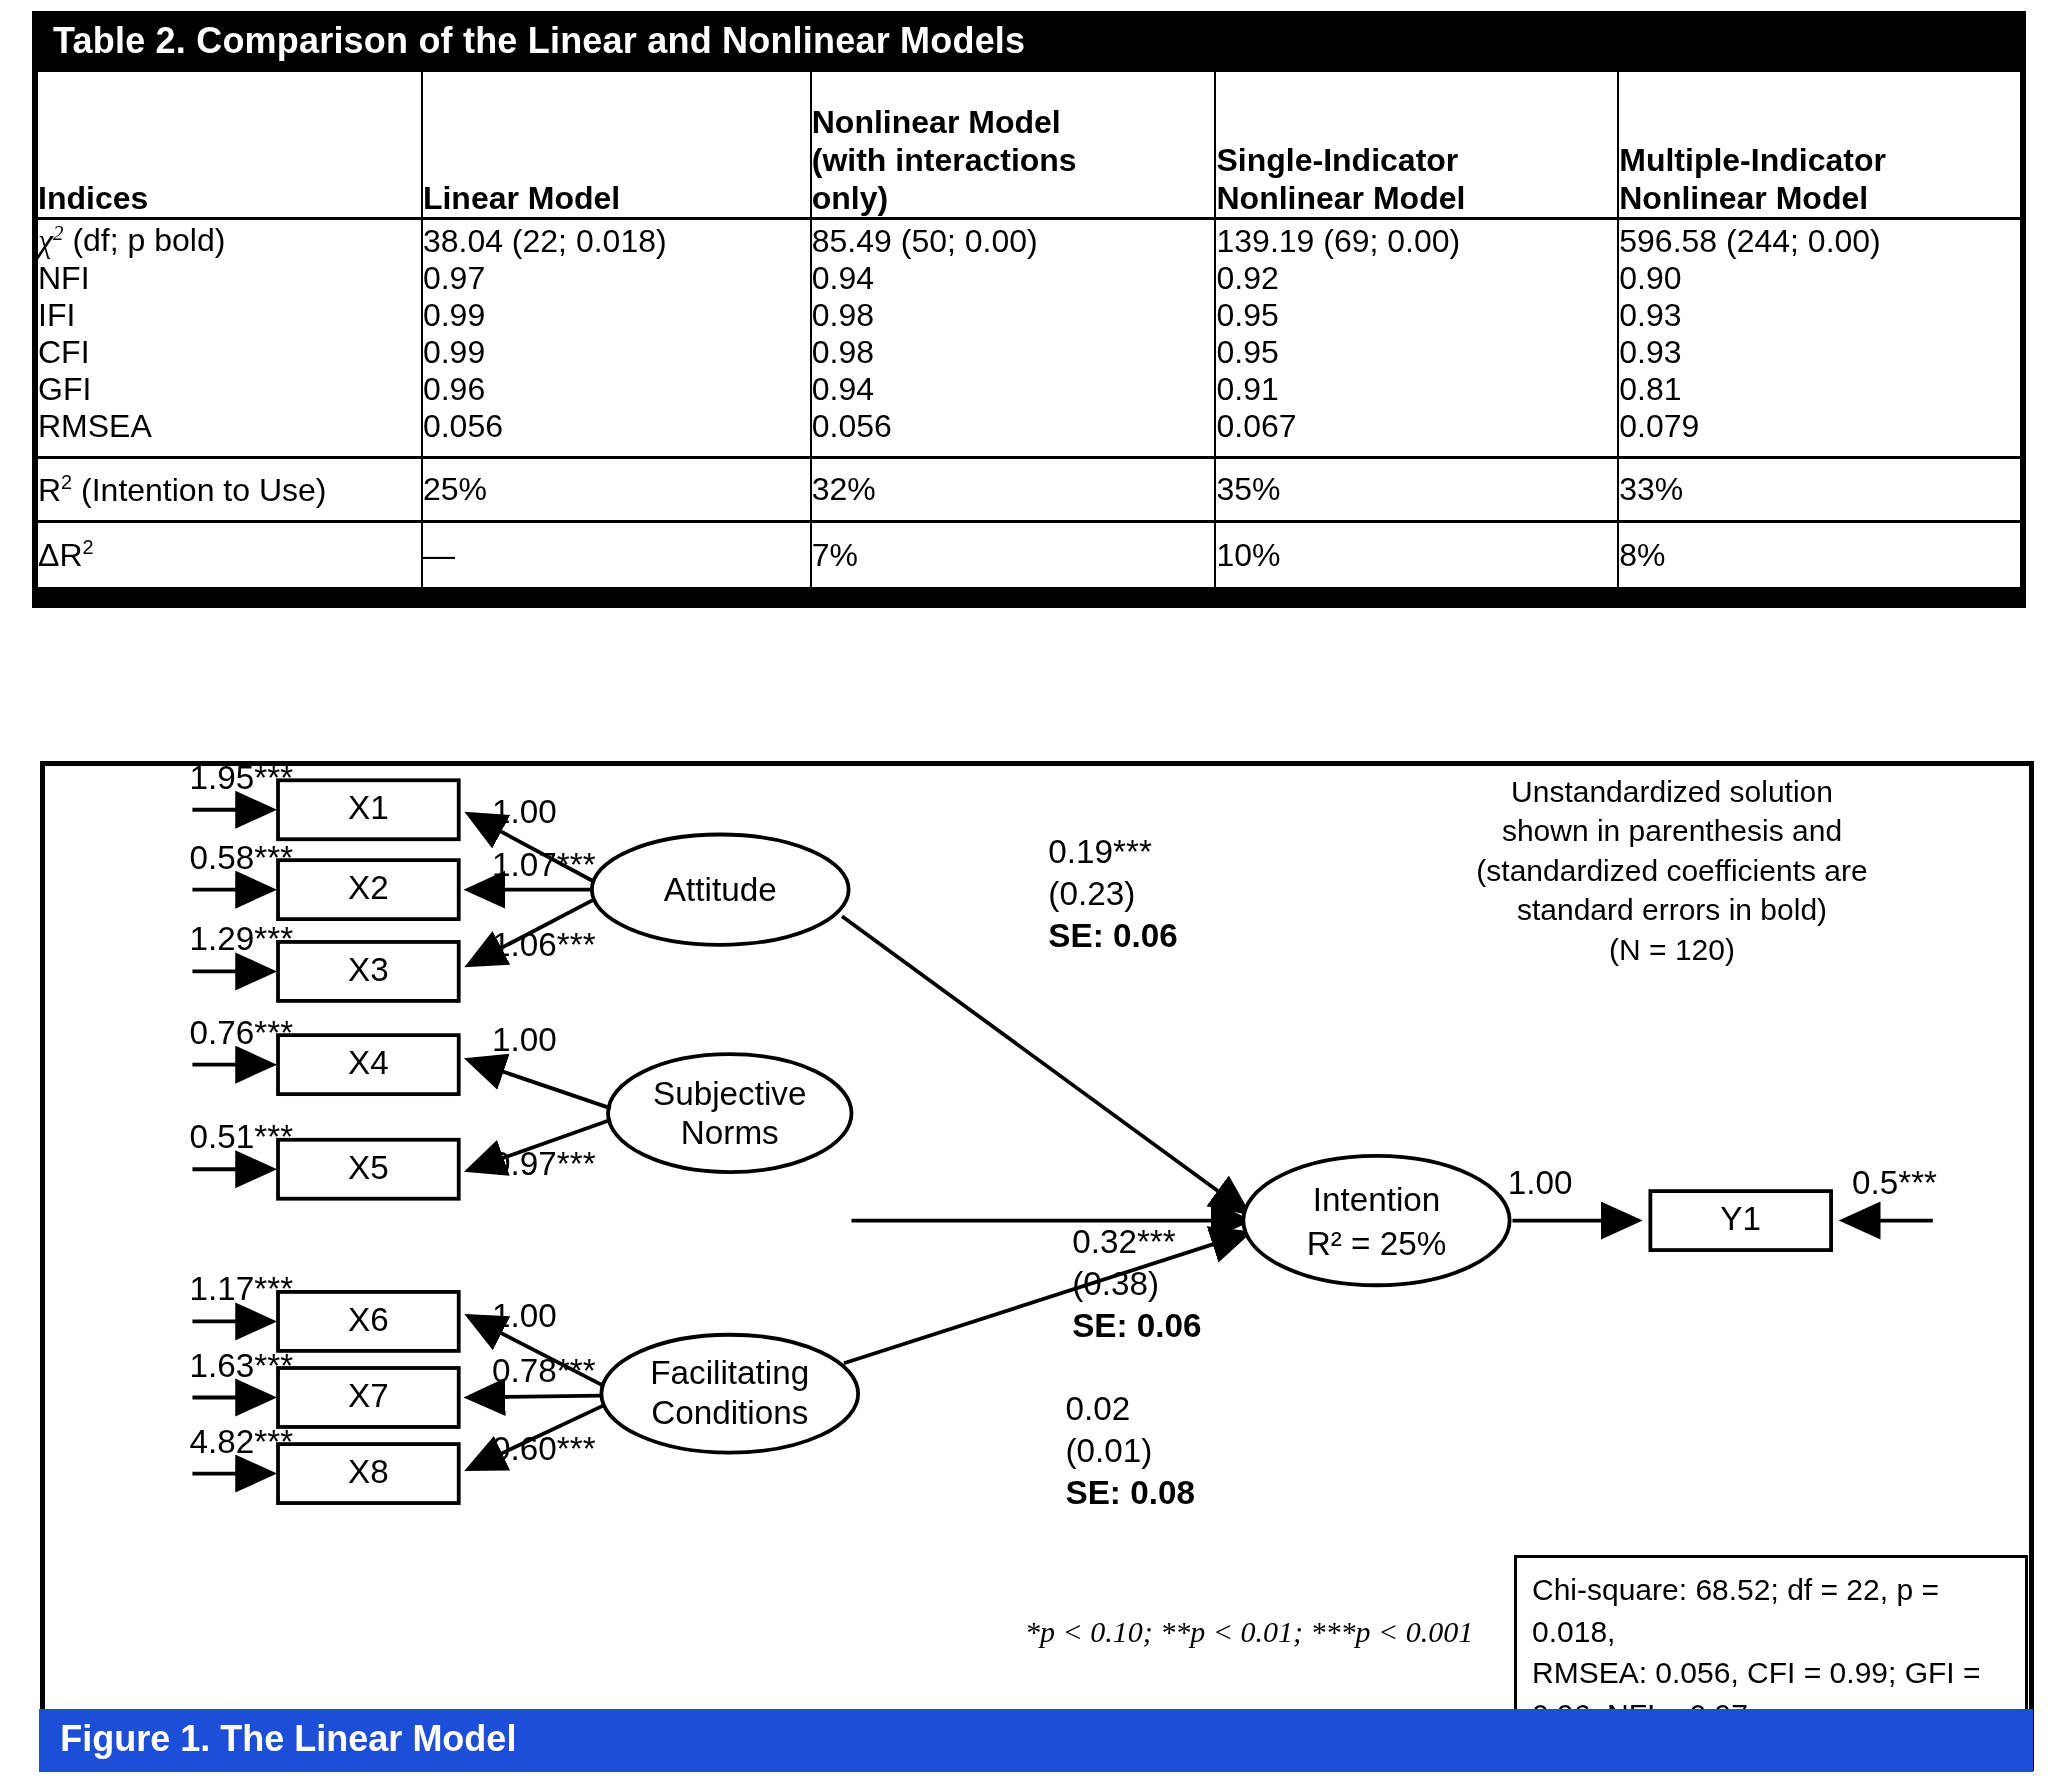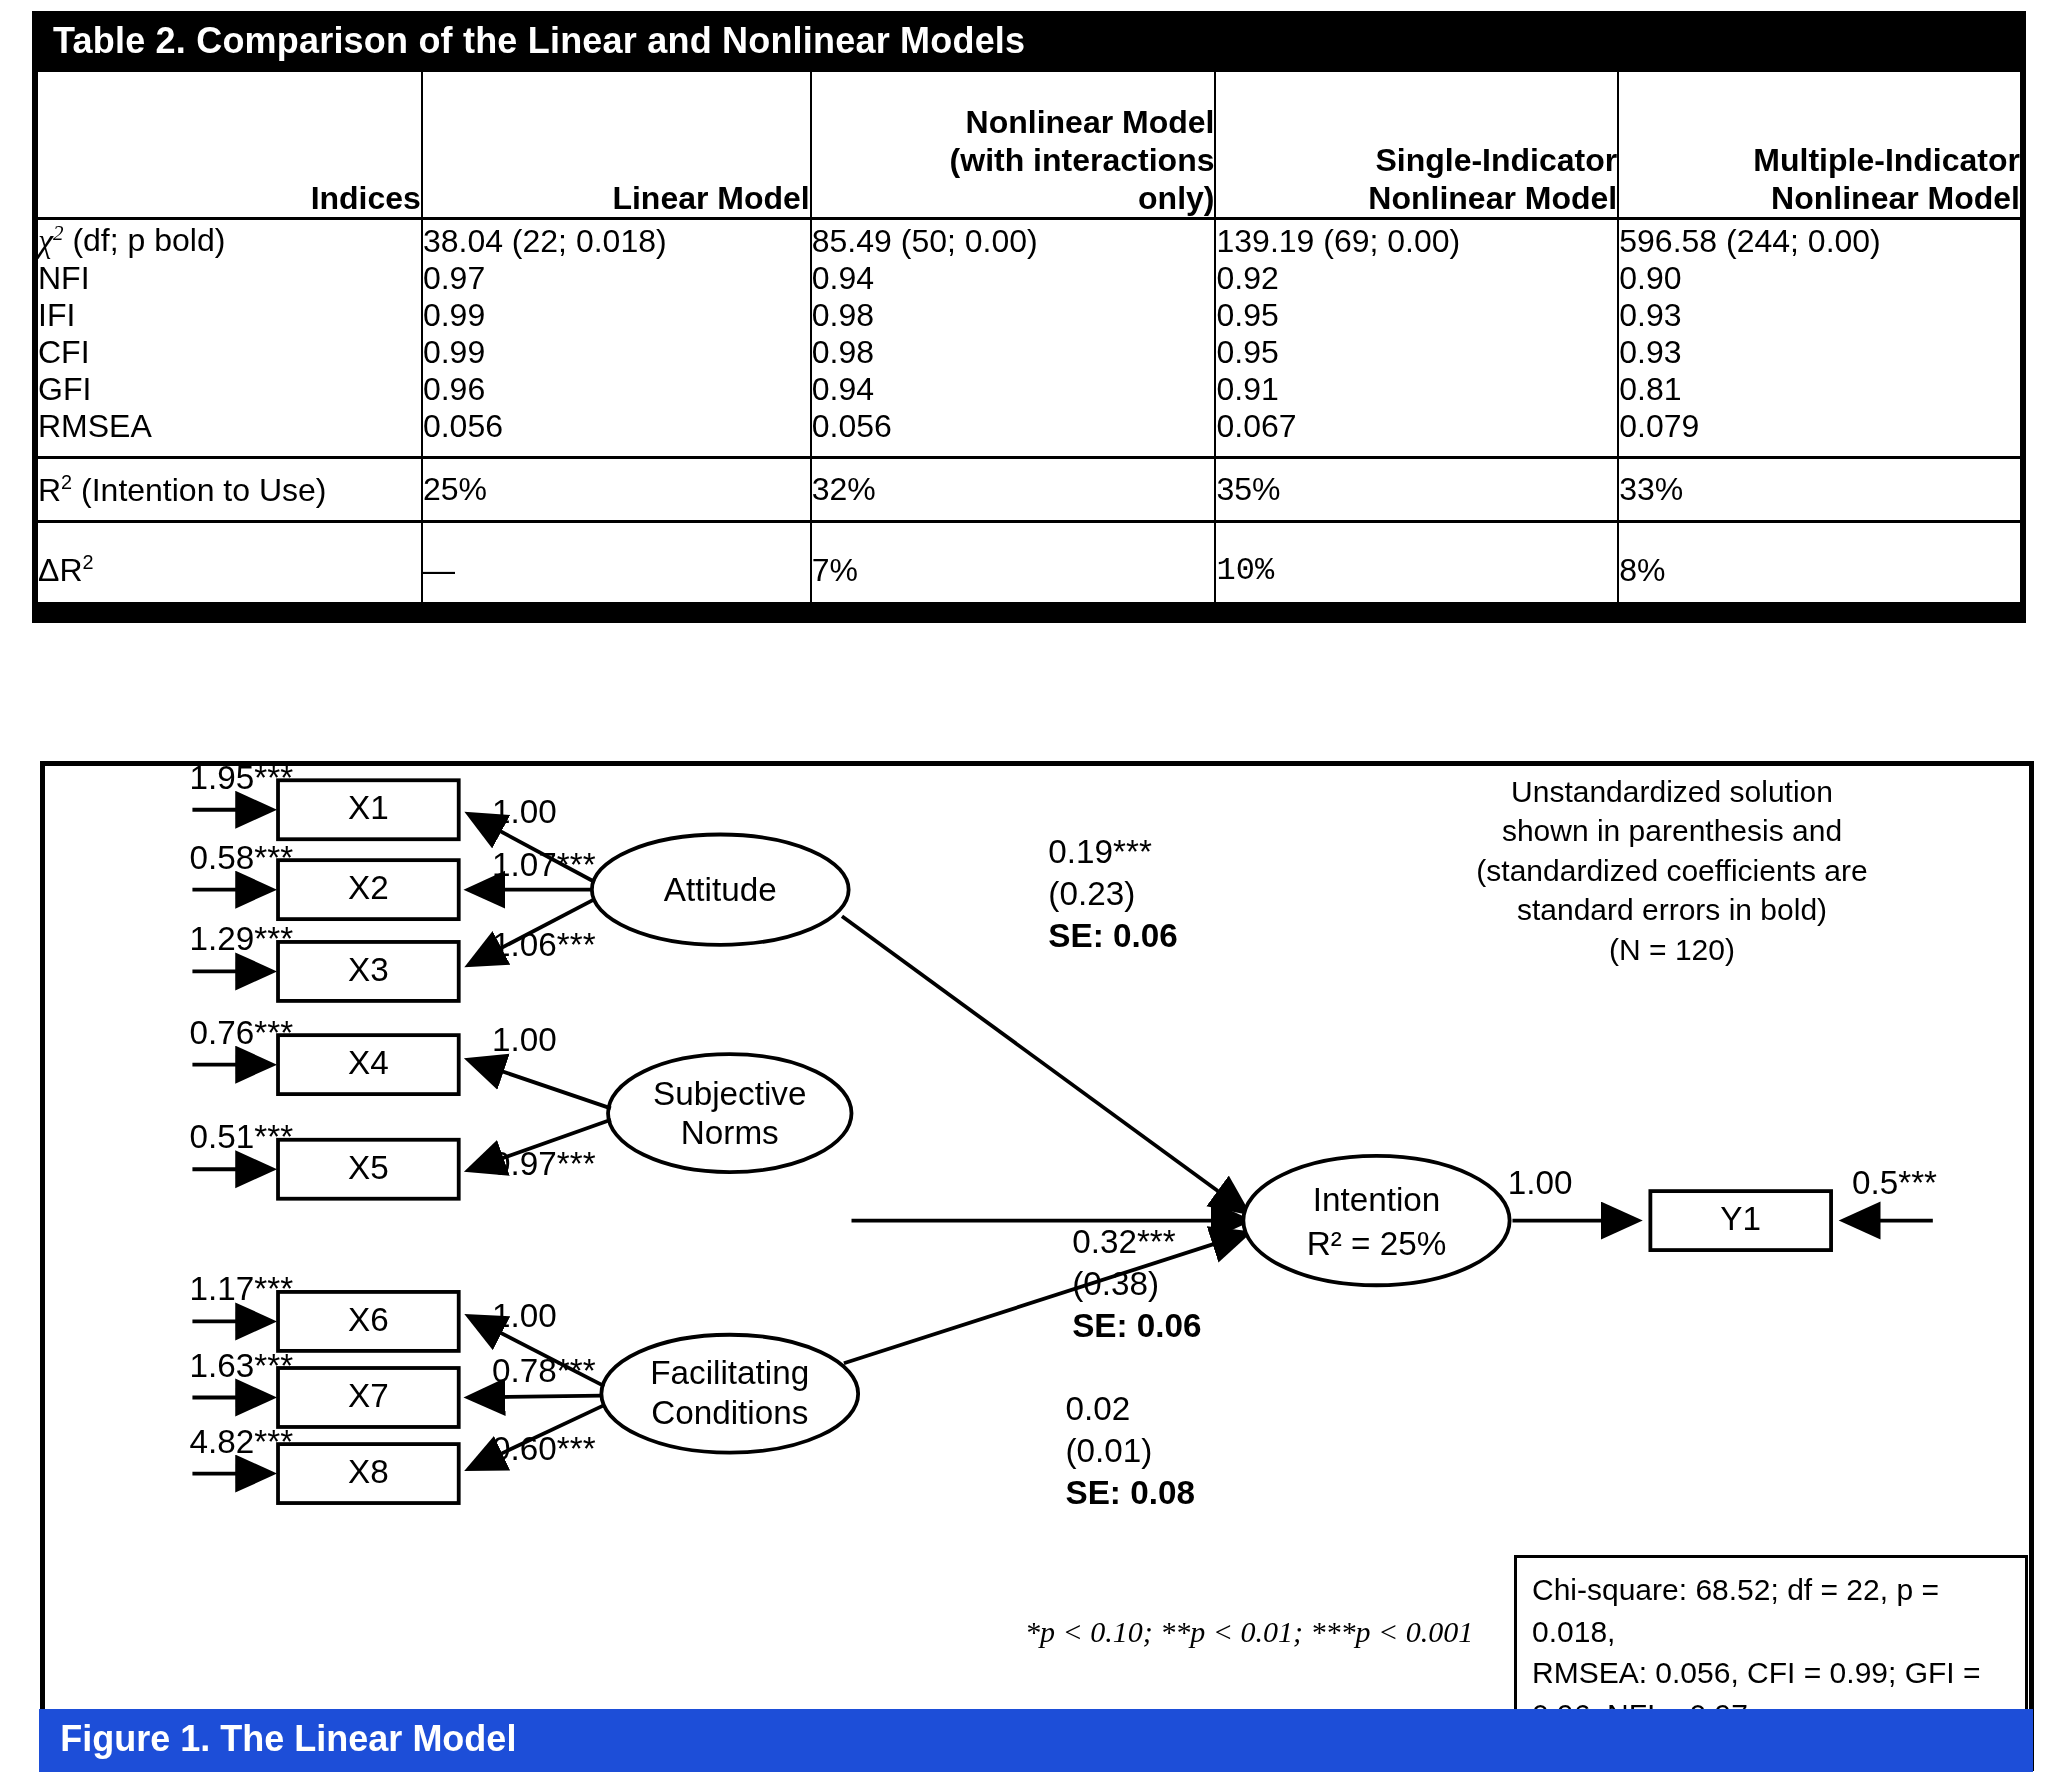--- a/index.html
+++ b/index.html
@@ -37,21 +37,21 @@
     table-layout: fixed;
     background: #ffffff;
   }
   table.t3 td, table.t3 th {
     border-left: 2.9px solid #000;
     border-right: 2.9px solid #000;
     padding: 0;
     vertical-align: bottom;
   }
   .hdr-cell {
-    text-align: right;
+    text-align: left;
     font-size: 32px;
     font-weight: bold;
     line-height: 1.18;
     padding: 9.5px 9.5px 13.3px 9.5px;
     height: 145px;
     vertical-align: bottom;
   }
   .hdr-row > th { border-bottom: 3.8px solid #000; }
   .idx-cell {
     font-size: 32px;
@@ -234,21 +234,21 @@
         <td class="idx-cell" style="padding-top:11.4px;padding-bottom:11.4px;">R<span class="sub">2</span><span> (Intention to Use)</span></td>
         <td class="val-cell" style="padding-top:11.4px;padding-bottom:11.4px;">25%</td>
         <td class="val-cell" style="padding-top:11.4px;padding-bottom:11.4px;">32%</td>
         <td class="val-cell" style="padding-top:11.4px;padding-bottom:11.4px;">35%</td>
         <td class="val-cell" style="padding-top:11.4px;padding-bottom:11.4px;">33%</td>
       </tr>
       <tr class="sep-top">
         <td class="idx-cell" style="padding-top:11.4px;padding-bottom:13.3px;">ΔR<span class="sub">2</span></td>
         <td class="val-cell" style="padding-top:11.4px;padding-bottom:13.3px;">—</td>
         <td class="val-cell" style="padding-top:11.4px;padding-bottom:13.3px;">7%</td>
-        <td class="val-cell" style="padding-top:29px;padding-bottom:13.3px;font-family:Liberation Mono, monospace;">10%</td>
+        <td class="val-cell" style="padding-top:14px;padding-bottom:13.3px;">10%</td>
         <td class="val-cell" style="padding-top:11.4px;padding-bottom:13.3px;">8%</td>
       </tr>
     </tbody>
   </table>
   </div>
   <div class="tbl-bottombar"></div>
 </div>
 
 <div class="fig-wrap">
 

